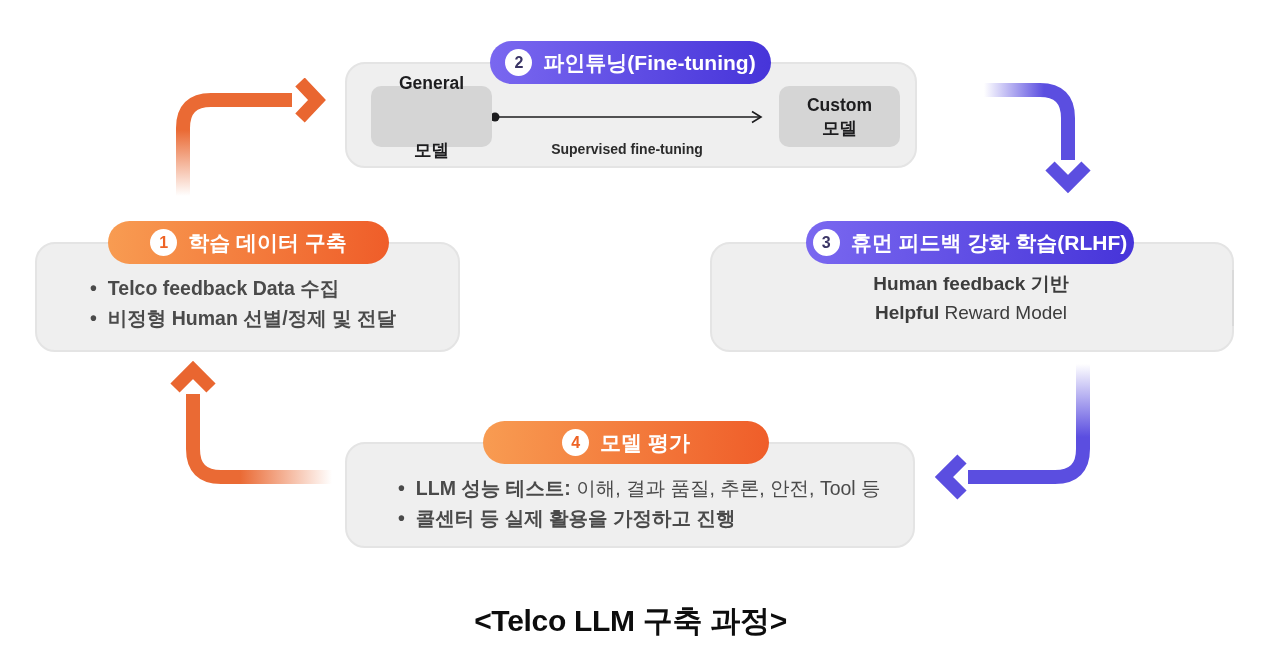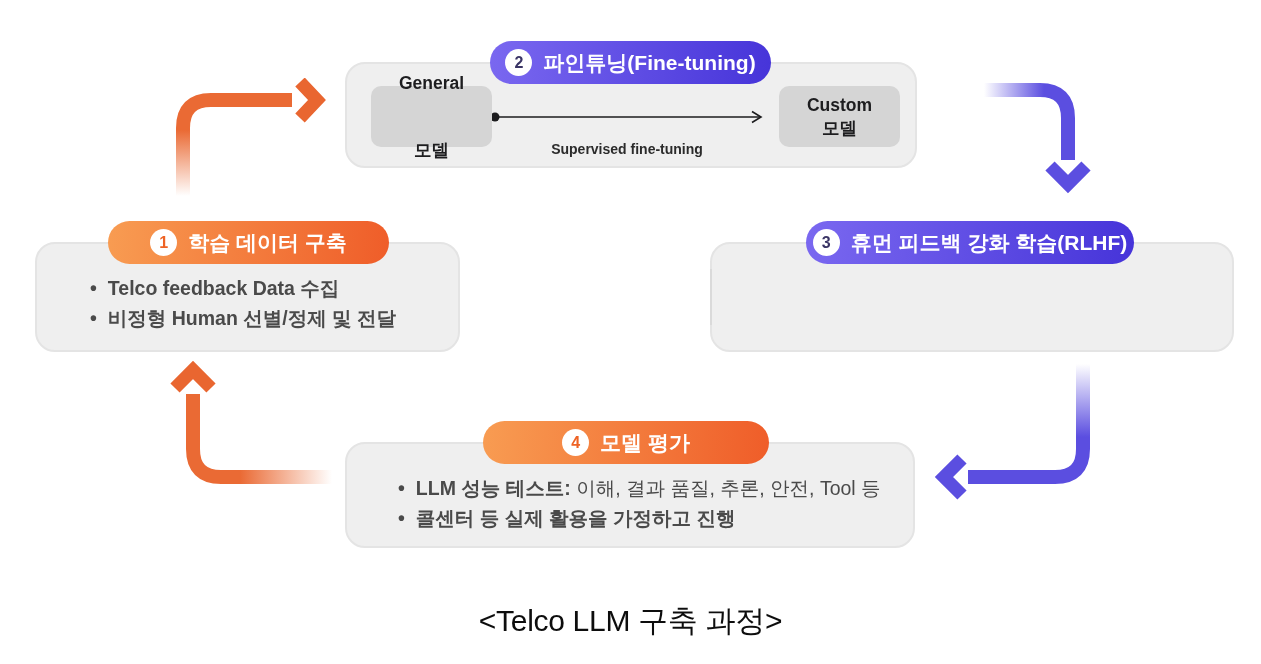--- a/index.html
+++ b/index.html
@@ -60,21 +60,21 @@
   
   #rlhf-content{
     position:absolute;left:710px;top:269px;width:524px;display:flex;align-items:center;
     font-size:19px;color:#3C3C3C;line-height:29px;z-index:2;text-align:center;
   }
   #rlhf-content .col{flex:1 1 0;}
   #rlhf-divider{flex:0 0 2px;width:2px;height:56px;background:#DADADA;}
   
   #caption{
     position:absolute;left:0;top:601px;width:1261px;text-align:center;
-    font-size:30px;font-weight:normal;color:#0D0D0D;letter-spacing:-0.3px;
+    font-size:30px;font-weight:bold;color:#0D0D0D;letter-spacing:-0.3px;
   }
   
   .flow-arrow{position:absolute;z-index:1;}
   #arrowA{left:160px;top:78px;}
   #arrowB{left:982px;top:76px;}
   #arrowC{left:930px;top:362px;}
   #arrowD{left:150px;top:358px;}
 </style>
 </head>
 <body>
@@ -154,20 +154,24 @@
     <li>Telco feedback Data 수집</li>
     <li>비정형 Human 선별/정제 및 전달</li>
   </ul>
 
   <div id="card3" class="card"></div>
   <div id="badge3" class="badge purple">
     <span class="num">3</span>
     <span>휴먼 피드백 강화 학습(RLHF)</span>
   </div>
   <div id="rlhf-content">
+    <div class="col">
+      <div class="b">Human feedback 기반</div>
+      <div><span class="b">Helpful</span><span> Reward Model</span></div>
+    </div>
     <div id="rlhf-divider"></div>
   </div>
 
   <div id="card4" class="card"></div>
   <div id="badge4" class="badge orange">
     <span class="num">4</span>
     <span>모델 평가</span>
   </div>
   <ul id="bullets4" class="bullets">
     <li><span class="b">LLM 성능 테스트:</span><span> 이해, 결과 품질, 추론, 안전, Tool 등</span></li>

